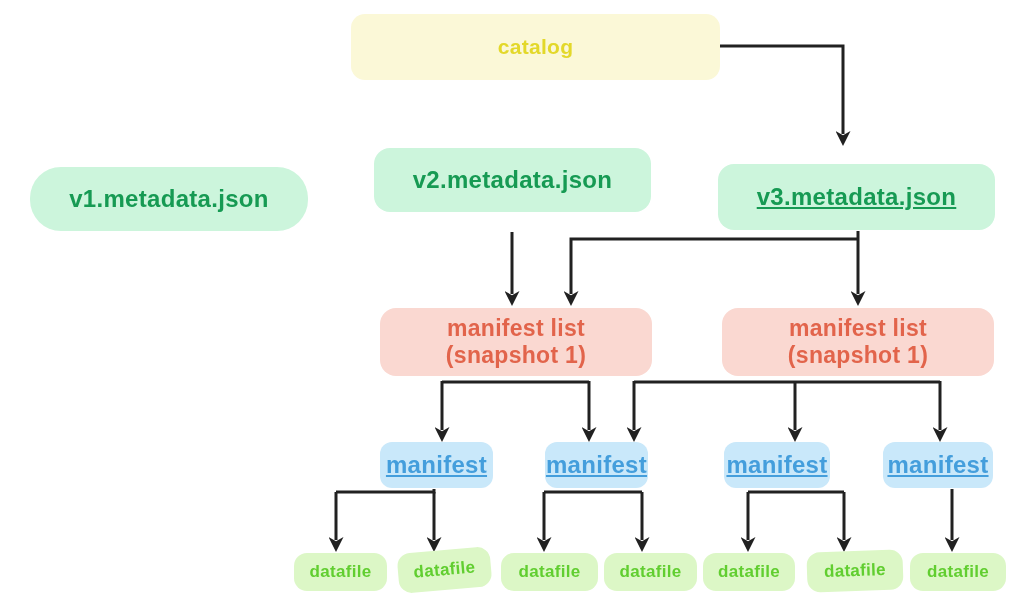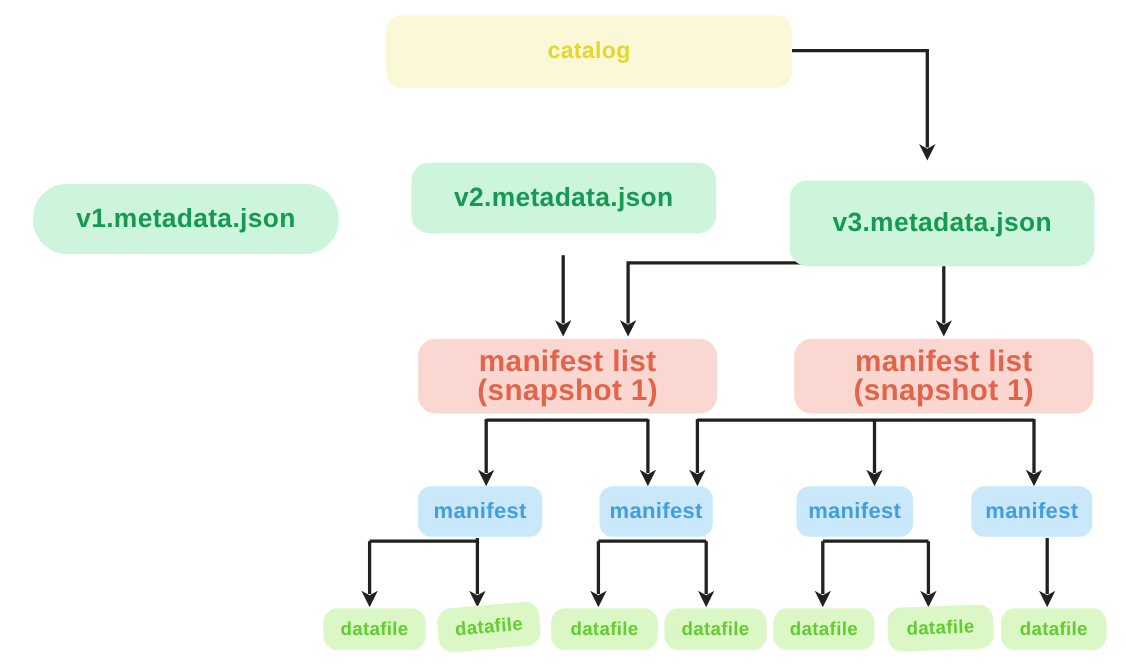--- a/index.html
+++ b/index.html
@@ -17,28 +17,28 @@
     box-sizing:border-box;text-align:center;
     font-weight:600;letter-spacing:.3px;
   }
   
   #catalog{left:323px;top:14px;width:369px;height:66px;
     background:#fbf8d7;border-radius:14px;color:#e3d82a;font-size:21px;margin-left:28px;}
   
   .meta{background:#ccf5dc;color:#169a53;font-size:24px;border-radius:16px;}
   #v1{left:30px;top:167px;width:278px;height:64px;border-radius:31px;}
   #v2{left:374px;top:148px;width:277px;height:64px;}
-  #v3{left:718px;top:164px;width:277px;height:78px;}
+  #v3{left:718px;top:164px;width:277px;height:66px;text-decoration:underline;}
   
-  .mlist{background:#fad8d1;color:#e2644b;font-size:27px;line-height:27px;
+  .mlist{background:#fad8d1;color:#e2644b;font-size:23px;line-height:27px;
     border-radius:16px;flex-direction:column;}
   #ml1{left:380px;top:308px;width:272px;height:68px;}
   #ml2{left:722px;top:308px;width:272px;height:68px;}
   
-  .manifest{background:#c9e8fa;color:#449edc;font-size:20px;border-radius:12px;}
+  .manifest{background:#c9e8fa;color:#449edc;font-size:24px;border-radius:12px;text-decoration:underline;}
   #mf1{left:380px;top:442px;width:113px;height:46px;}
   #mf2{left:545px;top:442px;width:103px;height:46px;}
   #mf3{left:724px;top:442px;width:106px;height:46px;}
   #mf4{left:883px;top:442px;width:110px;height:46px;}
   
   .datafile{background:#dcf7c6;color:#61ce30;font-size:17px;border-radius:13px;}
   #df1{left:294px;top:553px;width:93px;height:38px;}
   #df2{left:398px;top:550px;width:93px;height:40px;transform:rotate(-5deg);}
   #df3{left:501px;top:553px;width:97px;height:38px;}
   #df4{left:604px;top:553px;width:93px;height:38px;}

